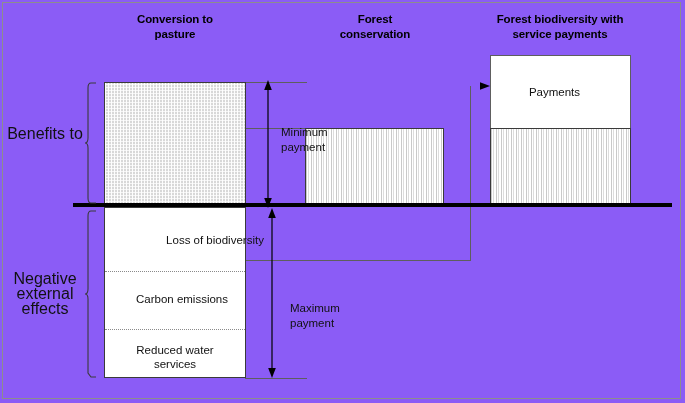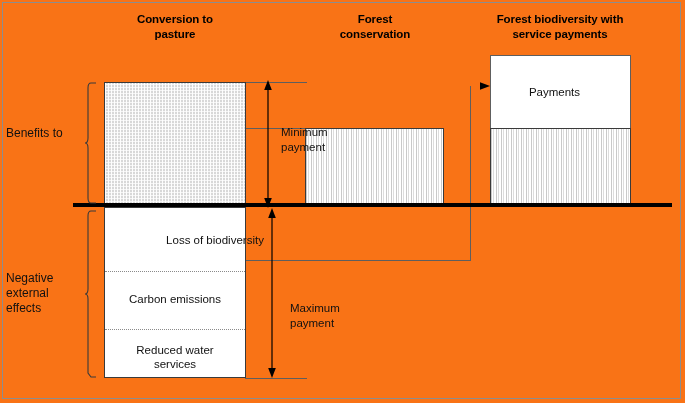--- a/index.html
+++ b/index.html
@@ -4,21 +4,21 @@
 <style>
   html, body {
     margin: 0;
     padding: 0;
     background: #ffffff;
   }
   #canvas {
     position: relative;
     width: 685px;
     height: 403px;
-    background: #f97316;
+    background: #8b5cf6;
     font-family: "Liberation Sans", sans-serif;
     overflow: hidden;
   }
   .frame {
     position: absolute;
     left: 2px;
     top: 2px;
     width: 679px;
     height: 397px;
     border: 1px solid #8d8d8d;
@@ -28,21 +28,22 @@
     position: absolute;
     text-align: center;
     font-weight: bold;
     font-size: 11.5px;
     line-height: 15px;
     color: #000000;
     letter-spacing: -0.1px;
   }
   .axis-label {
     position: absolute;
-    font-size: 12px;
+    text-align: center;
+    font-size: 16px;
     line-height: 15px;
     color: #111111;
   }
   .bar-label {
     position: absolute;
     text-align: center;
     font-size: 11.5px;
     line-height: 14px;
     color: #111111;
   }
@@ -152,21 +153,21 @@
 
   <div class="bar bar-dotted" style="left:104px; top:82px; width:142px; height:124px;"></div>
 
   <div class="box-open" style="left:104px; top:207px; width:142px; height:171px;"></div>
 
   <div class="dotted-sep" style="left:105px; top:271px; width:140px;"></div>
   <div class="dotted-sep" style="left:105px; top:329px; width:140px;"></div>
 
   <div class="bar-label" style="left:104px; top:233px; width:142px;padding-left:40px;">Loss of biodiversity</div>
 
-  <div class="bar-label" style="left:104px; top:292px; width:142px;">Carbon emissions</div>
+  <div class="bar-label" style="left:104px; top:292px; width:142px;padding-left:7px;">Carbon emissions</div>
 
   <div class="bar-label" style="left:104px; top:343px; width:142px;">
     <div>Reduced water</div>
     <div>services</div>
   </div>
 
   <div class="bar bar-striped" style="left:305px; top:128px; width:139px; height:78px;"></div>
 
   <div class="box-plain" style="left:490px; top:55px; width:141px; height:74px;"></div>
 

